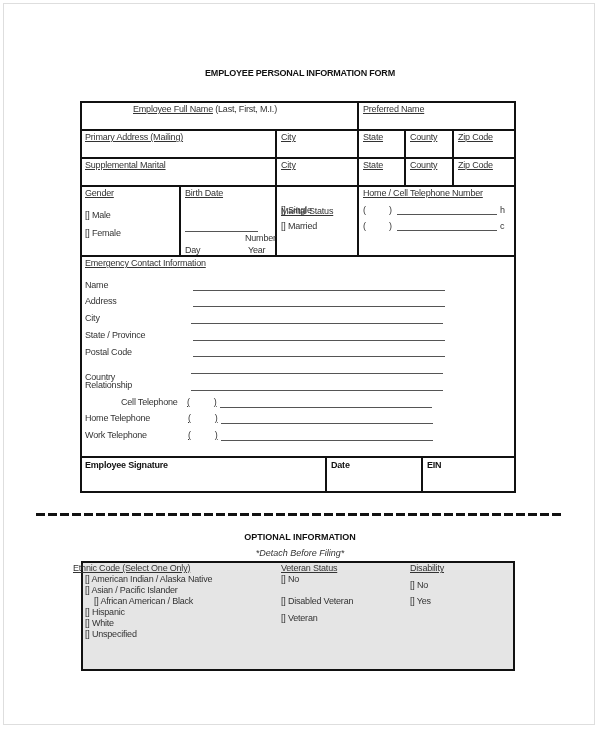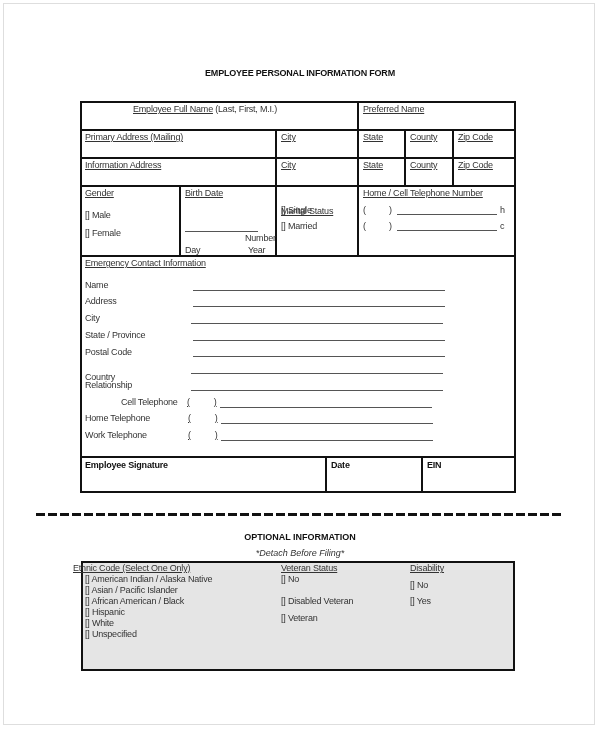--- a/index.html
+++ b/index.html
@@ -71,21 +71,21 @@
     <span class="ul">Employee Full Name</span><span> (Last, First, M.I.)</span>
   </div>
   <div class="abs lbl ul" style="left:363px; top:104px;">Preferred Name</div>
 
   <div class="abs lbl ul" style="left:85px; top:132px;">Primary Address (Mailing)</div>
   <div class="abs lbl ul" style="left:281px; top:132px;">City</div>
   <div class="abs lbl ul" style="left:363px; top:132px;">State</div>
   <div class="abs lbl ul" style="left:410px; top:132px;">County</div>
   <div class="abs lbl ul" style="left:458px; top:132px;">Zip Code</div>
 
-  <div class="abs lbl ul" style="left:85px; top:160px;">Information Address</div>
+  <div class="abs lbl ul" style="left:85px; top:160px;">Supplemental Marital</div>
   <div class="abs lbl ul" style="left:281px; top:160px;">City</div>
   <div class="abs lbl ul" style="left:363px; top:160px;">State</div>
   <div class="abs lbl ul" style="left:410px; top:160px;">County</div>
   <div class="abs lbl ul" style="left:458px; top:160px;">Zip Code</div>
 
   <div class="abs lbl ul" style="left:85px; top:188px;">Gender</div>
   <div class="abs lbl" style="left:85px; top:210px;">[] Male</div>
   <div class="abs lbl" style="left:85px; top:228px;">[] Female</div>
 
   <div class="abs lbl ul" style="left:185px; top:188px;">Birth Date</div>
@@ -146,21 +146,21 @@
 
 <div class="opt-title">OPTIONAL INFORMATION</div>
 <div class="sub">*Detach Before Filing*</div>
 
 <div class="opt-box"></div>
 
 <div>
   <div class="abs lbl ul" style="left:73px; top:563px;">Ethnic Code (Select One Only)</div>
   <div class="abs lbl" style="left:85px; top:574px;">[] American Indian / Alaska Native</div>
   <div class="abs lbl" style="left:85px; top:585px;">[] Asian / Pacific Islander</div>
-  <div class="abs lbl" style="left:85px; top:596px;">[] African American / Black</div>
+  <div class="abs lbl" style="left:94px; top:596px;">[] African American / Black</div>
   <div class="abs lbl" style="left:85px; top:607px;">[] Hispanic</div>
   <div class="abs lbl" style="left:85px; top:618px;">[] White</div>
   <div class="abs lbl" style="left:85px; top:629px;">[] Unspecified</div>
 </div>
 
 <div>
   <div class="abs lbl ul" style="left:281px; top:563px;">Veteran Status</div>
   <div class="abs lbl" style="left:281px; top:574px;">[] No</div>
   <div class="abs lbl" style="left:281px; top:585px;margin-top:28px;">[] Veteran</div>
   <div class="abs lbl" style="left:281px; top:596px;">[] Disabled Veteran</div>

